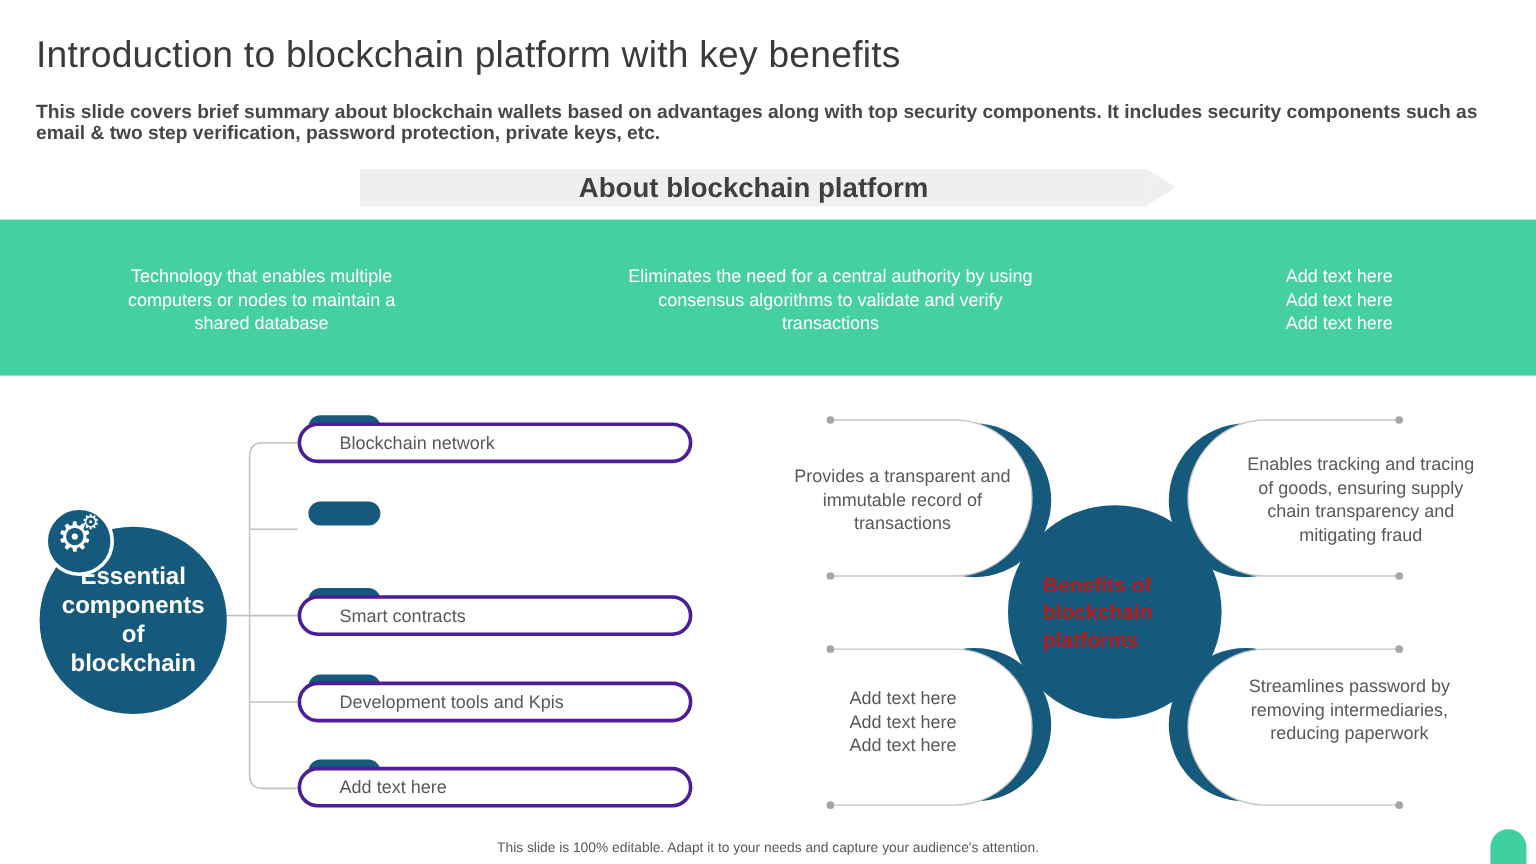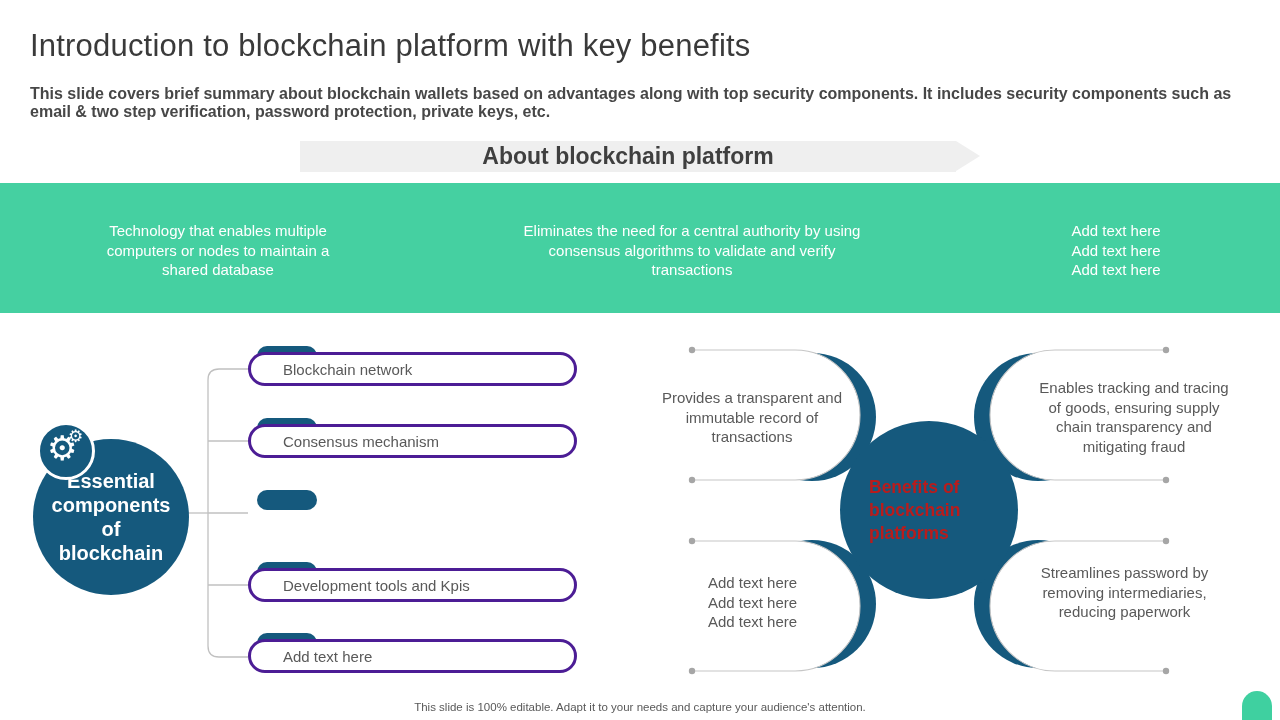--- a/index.html
+++ b/index.html
@@ -94,24 +94,24 @@
       <path d="M208,513 H248"></path>
       <path d="M208,585 H248"></path>
     </g>
   </svg>
 
   <div class="pill-tab" style="top:346px"></div>
   <div class="pill" style="top:352px">
     <span>Blockchain network</span>
   </div>
   <div class="pill-tab" style="top:418px"></div>
-  <div class="pill" style="top:424px">
-    <span>Consensus mechanism</span>
+  <div class="pill-tab" style="top:490px"></div>
+  <div class="pill" style="top:496px">
+    <span>Smart contracts</span>
   </div>
-  <div class="pill-tab" style="top:490px"></div>
   <div class="pill-tab" style="top:562px"></div>
   <div class="pill" style="top:568px">
     <span>Development tools and Kpis</span>
   </div>
   <div class="pill-tab" style="top:633px"></div>
   <div class="pill" style="top:639px">
     <span>Add text here</span>
   </div>
 
   <div class="hub">

